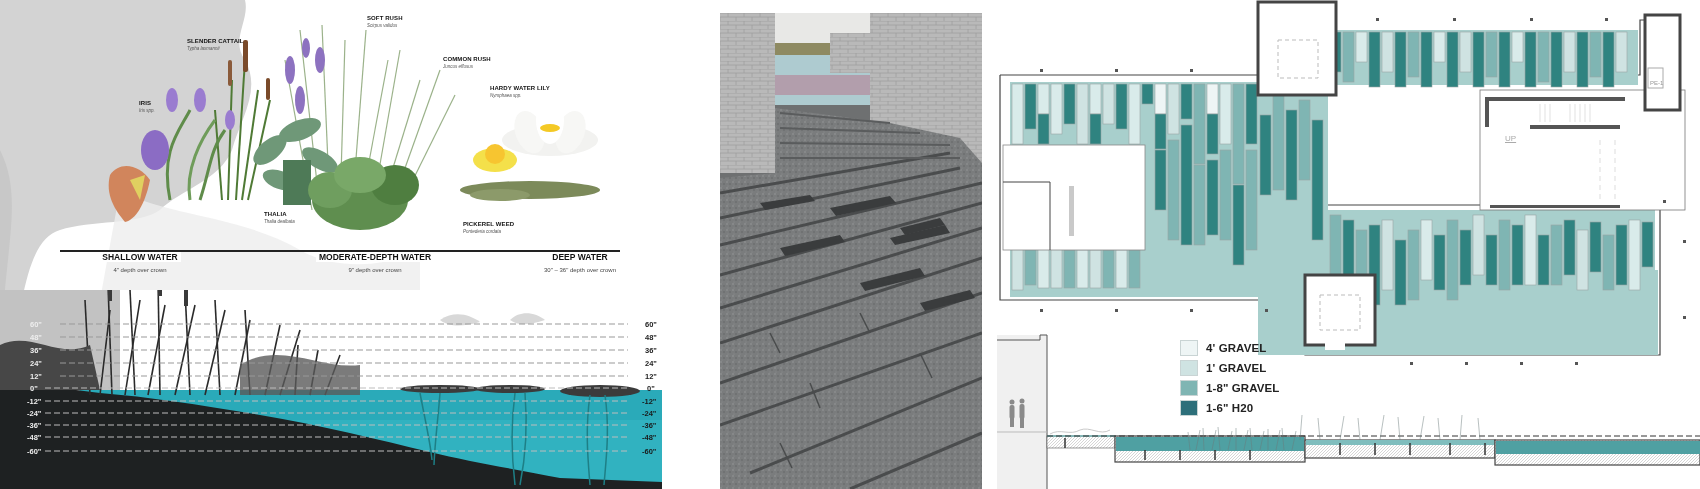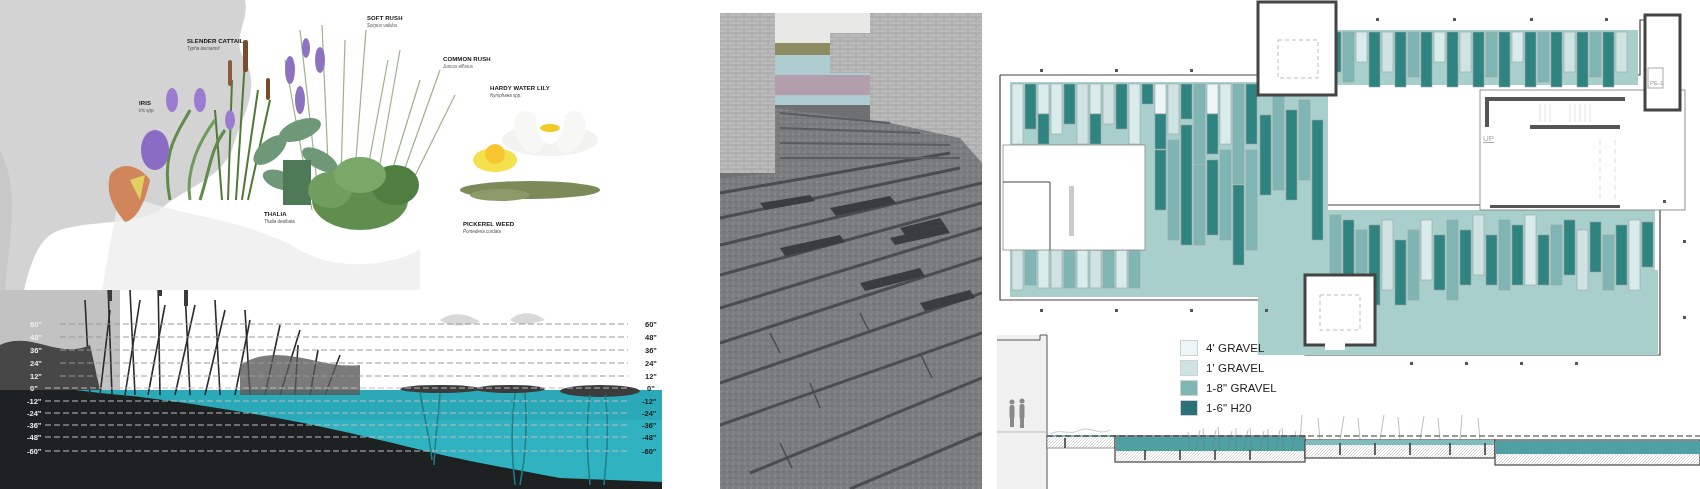--- a/index.html
+++ b/index.html
@@ -145,20 +145,35 @@
     </div>
     <div class="plant-label" style="left:264px;top:211px">
       <span class="name">THALIA</span>
       <span class="latin">Thalia dealbata</span>
     </div>
     <div class="plant-label" style="left:463px;top:221px">
       <span class="name">PICKEREL WEED</span>
       <span class="latin">Pontederia cordata</span>
     </div>
 
+    <div class="zone-row">
+      <div class="zone-line" style="left:0;width:560px"></div>
+      <div class="zone" style="left:35px;width:90px">
+        <span class="zname">SHALLOW WATER</span>
+        <span class="zdepth">4" depth over crown</span>
+      </div>
+      <div class="zone" style="left:255px;width:120px">
+        <span class="zname">MODERATE-DEPTH WATER</span>
+        <span class="zdepth">9" depth over crown</span>
+      </div>
+      <div class="zone" style="left:470px;width:100px">
+        <span class="zname">DEEP WATER</span>
+        <span class="zdepth">30" – 36" depth over crown</span>
+      </div>
+    </div>
 
     <svg class="section" viewBox="0 290 662 199">
 
       <rect x="0" y="290" width="662" height="199" fill="#ffffff"></rect>
       <rect x="0" y="290" width="120" height="110" fill="#9a9a9a" opacity="0.6"></rect>
 
       <path d="M80 390 L662 390 L662 489 L0 489 Z" fill="#31b2c0"></path>
       <path d="M80 390 L662 390 L662 420 L80 420 Z" fill="#23a2b2" opacity="0.5"></path>
 
       <path d="M0 388 L60 388 L100 393 C150 397 200 405 260 415 C320 425 380 440 430 452 C470 462 520 470 560 478 L662 482 L662 489 L0 489 Z" fill="#1e2122"></path>
@@ -569,35 +584,35 @@
           <path d="M1400 440 L1398 417"></path>
           <path d="M1420 440 L1424 416"></path>
           <path d="M1440 440 L1438 418"></path>
           <path d="M1460 440 L1462 415"></path>
           <path d="M1480 440 L1478 418"></path>
       </g>
       <path d="M1050 434 C1060 428 1070 436 1080 430 C1090 426 1100 436 1110 430" stroke="#bbb" fill="none" stroke-width="0.8"></path>
     </svg>
 
     
-    <div class="legend" style="position:absolute;left:185px;top:338px;">
+    <div class="legend" style="position:absolute;left:185px;top:338px;font-weight:bold;">
       <div class="legend-item">
         <span class="swatch" style="background:#eef5f5"></span>
         <span class="legend-label">4' GRAVEL</span>
       </div>
       <div class="legend-item">
         <span class="swatch" style="background:#cfe3e2"></span>
         <span class="legend-label">1' GRAVEL</span>
       </div>
       <div class="legend-item">
         <span class="swatch" style="background:#7fb5b3"></span>
         <span class="legend-label">1-8" GRAVEL</span>
       </div>
       <div class="legend-item">
         <span class="swatch" style="background:#2d6f7a"></span>
         <span class="legend-label">1-6" H20</span>
       </div>
     </div>
 
-    <div style="position:absolute;left:488px;top:134px;font-size:8px;color:#aaa;text-decoration:underline;">UP</div>
+    <div style="position:absolute;left:510px;top:134px;font-size:8px;color:#aaa;text-decoration:underline;">UP</div>
     <div style="position:absolute;left:655px;top:80px;font-size:6px;color:#999;">PE-1</div>
   </div>
 </div>
 
 </body></html>

